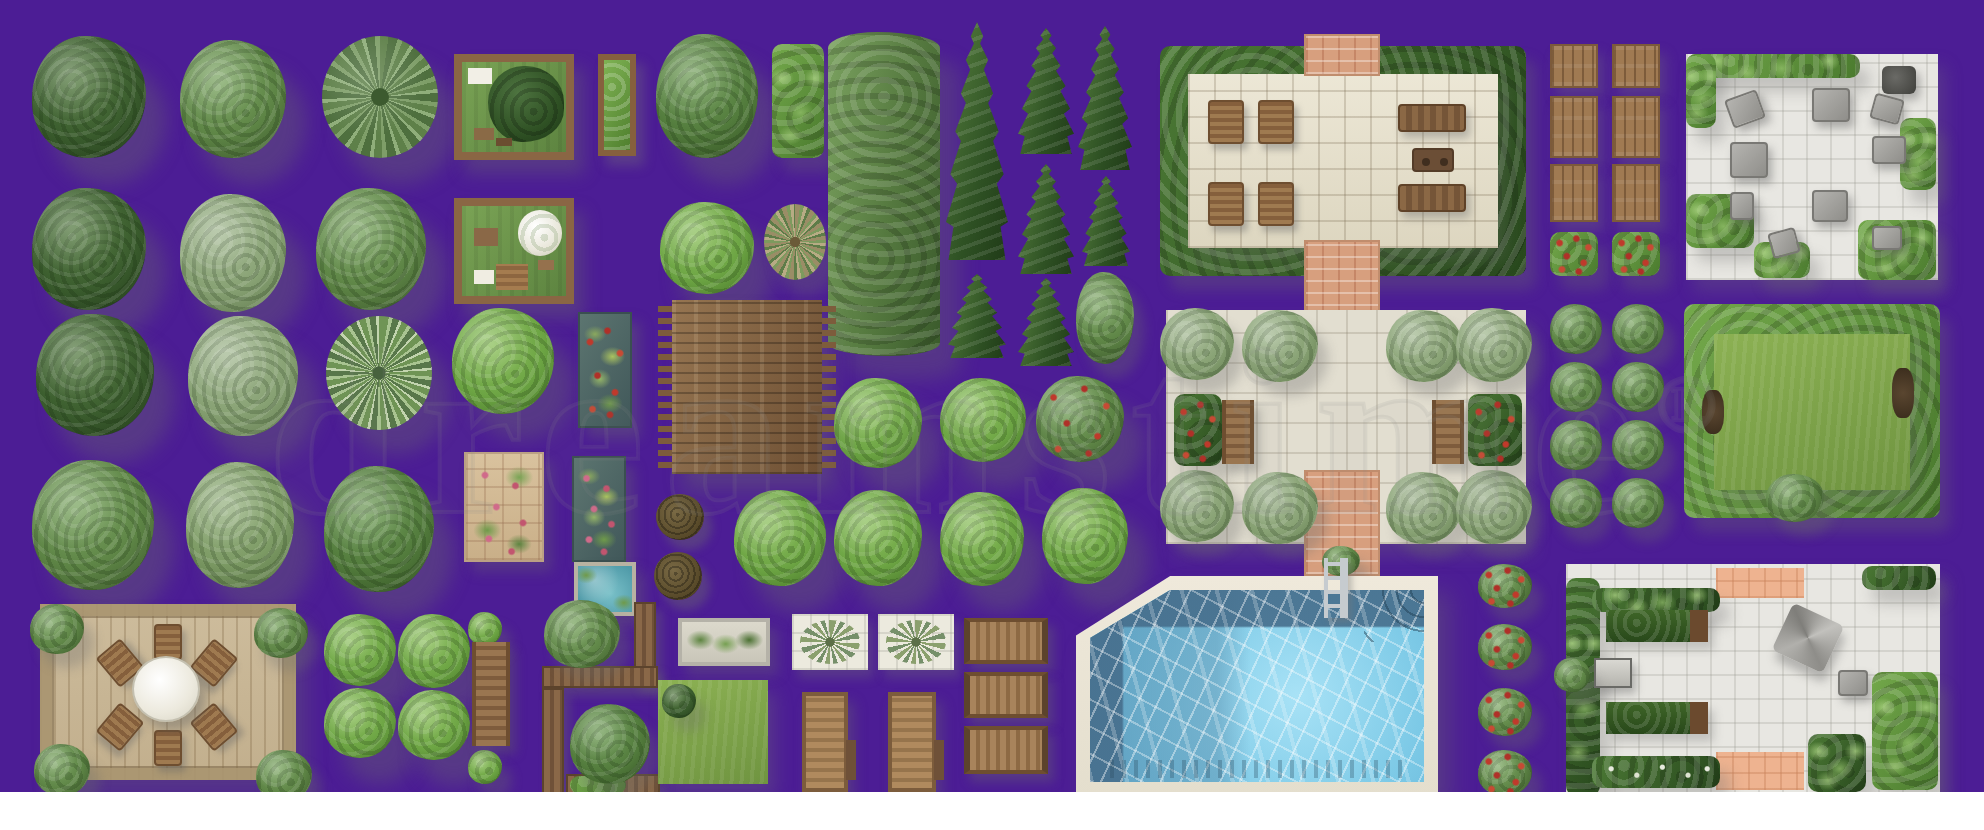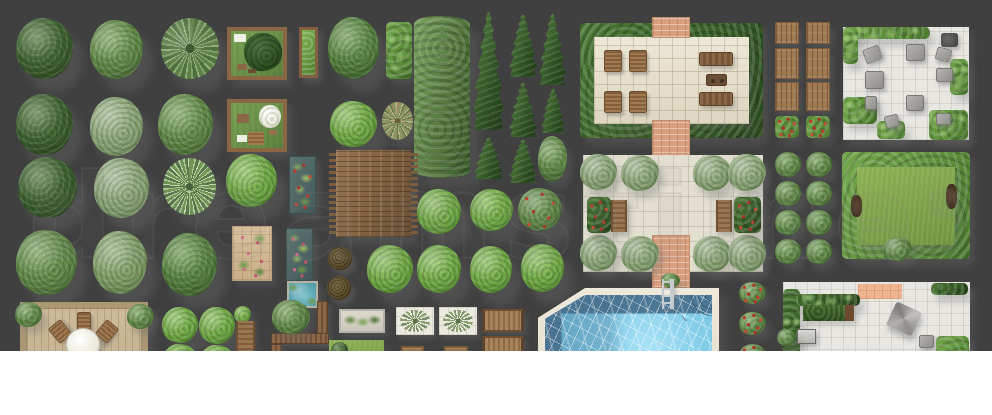--- a/index.html
+++ b/index.html
@@ -264,21 +264,21 @@
   
   .watermark{position:absolute;left:0;top:158px;width:992px;text-align:center;
     font-size:118px;font-weight:bold;letter-spacing:10px;line-height:1;
     color:rgba(140,140,140,.05);-webkit-text-stroke:2px rgba(140,140,140,.13);
     pointer-events:none;z-index:60;}
   .watermark-symbol{font-size:40px;vertical-align:super;letter-spacing:0;}
 </style>
 </head>
 <body>
 
-<div id="canvas" style="width: 992px; height: 351px; background: #404040;">
+<div id="canvas" style="width: 992px; height: 396px; background: #4c1d95; font-family: Liberation Serif, serif;">
 
   <div class="sp tree v-dark" style="left: 16px; top: 18px; width: 57px; height: 61px;"></div>
     <div class="sp tree v-med" style="left: 90px; top: 20px; width: 53px; height: 59px;"></div>
     <div class="sp palm" style="left: 161px; top: 18px; width: 58px; height: 61px;"></div>
     <div class="sp plot plot-a" style="left: 227px; top: 27px; width: 60px; height: 53px;"></div>
     <div class="sp trough" style="left: 299px; top: 27px; width: 19px; height: 51px;"></div>
     <div class="sp tree v-med2" style="left: 328px; top: 17px; width: 51px; height: 62px;"></div>
     <div class="sp hedge v-brighth hedge-blob" style="left: 386px; top: 22px; width: 26px; height: 57px;"></div>
     <div class="sp tree v-dark" style="left: 16px; top: 94px; width: 57px; height: 61px;"></div>
     <div class="sp tree v-sage" style="left: 90px; top: 97px; width: 53px; height: 59px;"></div>

